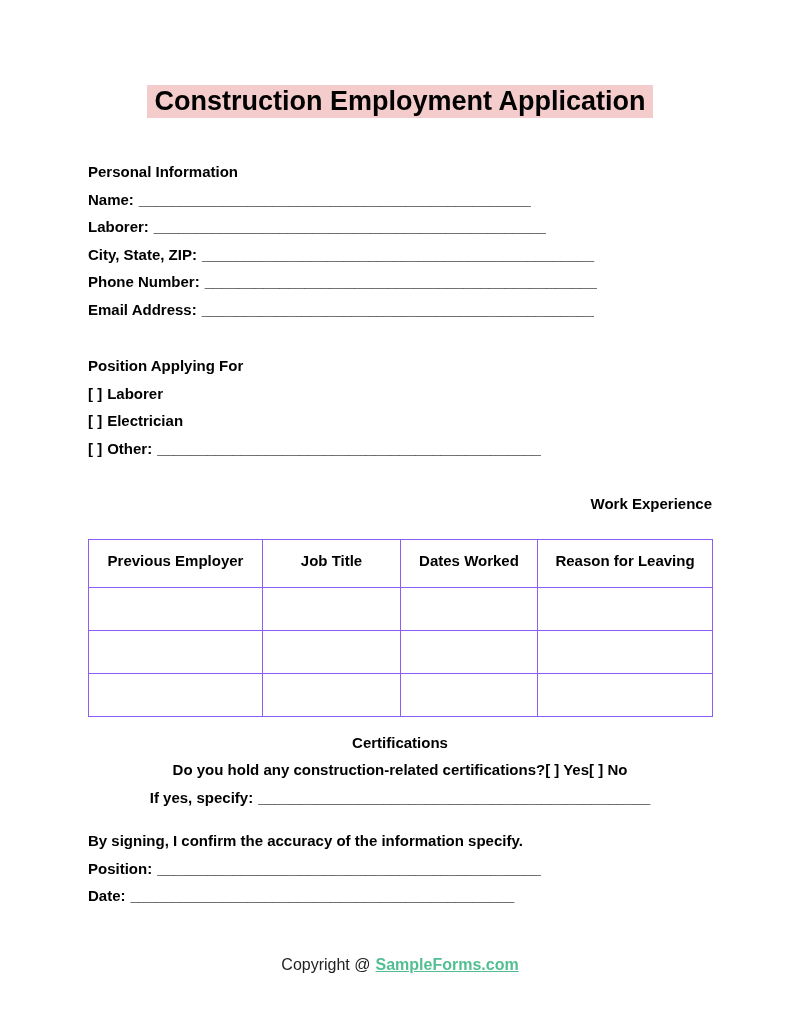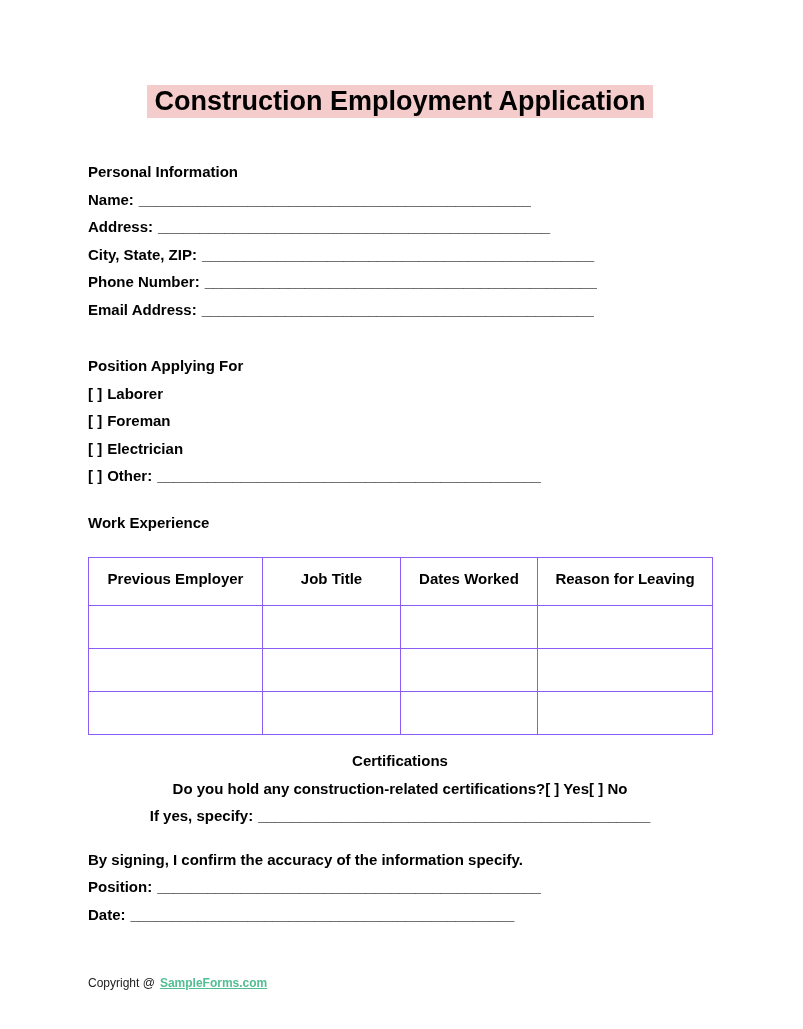--- a/index.html
+++ b/index.html
@@ -29,21 +29,21 @@
     font-weight: bold;
     line-height: 33px;
     padding: 0 7px;
     background: #f4cccc;
     white-space: nowrap;
   }
   .section { font-weight: bold; font-size: 15px; }
   .section .line { line-height: 27.5px; white-space: nowrap; }
   .sec-personal   { margin-top: 30px; }
   .sec-position   { margin-top: 29px; }
-  .sec-workexp    { margin-top: 19px; }
+  .sec-workexp    { margin-top: 28px; text-align: right; }
   .sec-cert       { margin-top: 12px; text-align: center; }
   .sec-ack        { margin-top: 16px; }
   .blank { margin-left: 5px; letter-spacing: 0; }
   .cbx { margin-right: 5px; }
   .inline-gap { }
   table.workexp {
     border-collapse: collapse;
     table-layout: fixed;
     width: 624px;
     margin-top: 21px;
@@ -60,22 +60,22 @@
     vertical-align: middle;
     padding-bottom: 6px;
   }
   table.workexp td { height: 42px; }
   col.c1 { width: 174px; }
   col.c2 { width: 138px; }
   col.c3 { width: 137px; }
   col.c4 { width: 175px; }
   .footer {
     margin-top: 44px;
-    text-align: left;
-    font-size: 12px;
+    text-align: center;
+    font-size: 16px;
     line-height: 22px;
     color: #222222;
   }
   .footer .brand-link {
     font-weight: bold;
     text-decoration: underline;
     margin-left: 5px;
     cursor: pointer;
   }
 </style>
@@ -87,40 +87,37 @@
   <div class="title-row">
     <span class="title-mark" style="background-color: rgb(244, 204, 204);">Construction Employment Application</span>
   </div>
 
   <div class="section sec-personal">
     <div class="line">Personal Information</div>
     <div class="line">
       <span>Name:</span><span class="blank">_______________________________________________</span>
     </div>
     <div class="line">
-      <span>Address:</span><span class="blank">_______________________________________________</span>
+      <span>Laborer:</span><span class="blank">_______________________________________________</span>
     </div>
     <div class="line">
       <span>City, State, ZIP:</span><span class="blank">_______________________________________________</span>
     </div>
     <div class="line">
       <span>Phone Number:</span><span class="blank">_______________________________________________</span>
     </div>
     <div class="line">
       <span>Email Address:</span><span class="blank">_______________________________________________</span>
     </div>
   </div>
 
   <div class="section sec-position">
     <div class="line">Position Applying For</div>
     <div class="line">
       <span class="cbx">[ ]</span><span>Laborer</span>
-    </div>
-    <div class="line">
-      <span class="cbx">[ ]</span><span>Foreman</span>
     </div>
     <div class="line">
       <span class="cbx">[ ]</span><span>Electrician</span>
     </div>
     <div class="line">
       <span class="cbx">[ ]</span><span>Other:</span><span class="blank">______________________________________________</span>
     </div>
   </div>
 
   <div class="section sec-workexp">

